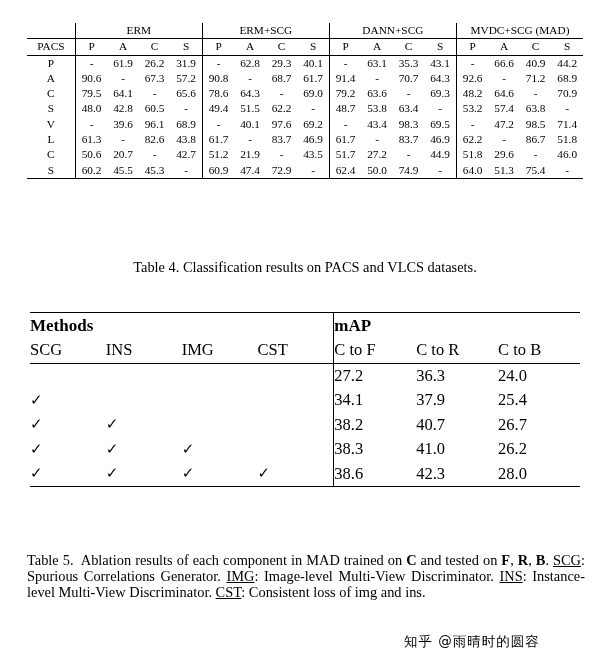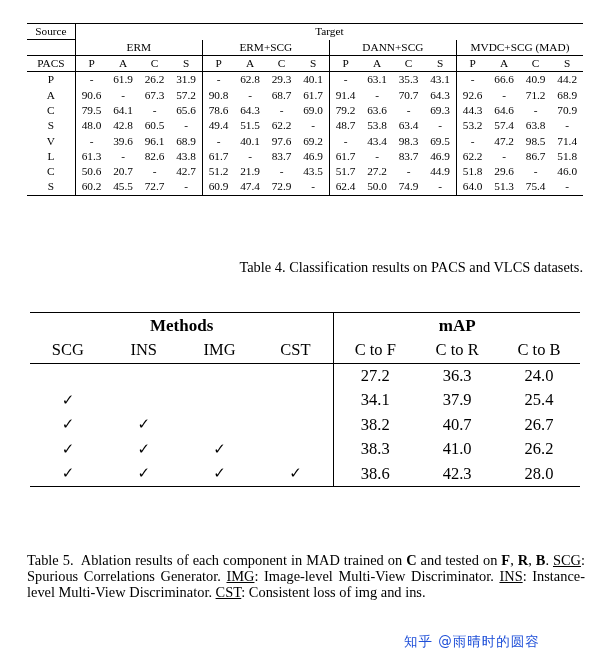--- a/index.html
+++ b/index.html
@@ -44,42 +44,42 @@
   .lab       { width: 47px; }
   .numcell   { width: 31px; }
   .bold      { font-weight: bold; margin-top: 8px; }
   .grouphdr  { font-size: 11.3px; }
 
   
   .caption {
     position: absolute;
     font-size: 14.4px;
     line-height: 19.5px;
-    text-align: right;
+    text-align: center;
     width: 556px;
     left: 27px;
   }
   #caption4 { top: 258px; }
 
   
   .t5-wrap {
     position: absolute;
     left: 30px;
     top: 312px;
     width: 550px;
   }
   table.t5 {
     border-collapse: collapse;
     width: 550px;
     font-size: 16.5px;
     line-height: 1.0;
   }
   table.t5 td, table.t5 th {
     padding: 4px 0 4px 0;
-    text-align: center;
+    text-align: left;
     font-weight: normal;
     vertical-align: middle;
     white-space: nowrap;
   }
   .t5 .rule-top  { border-top: 1.6px solid #000; }
   .t5 .rule-bot  { border-bottom: 1.6px solid #000; }
   .t5 .rule-thin { border-bottom: 1.0px solid #000; }
   .t5 .vline     { border-left: 1.1px solid #000; }
   .t5 .hgroup    { font-weight: bold; font-size: 17px; }
   .t5 .mcol      { width: 76px; }
@@ -100,36 +100,32 @@
   #caption5 b { font-weight: bold; }
   #caption5 u { text-decoration: underline; }
 
   
   .watermark {
     position: absolute;
     left: 404px;
     top: 633px;
     font-size: 13.5px;
     letter-spacing: 1px;
-    color: #1d4ed8;
+    color: #000000;
     white-space: nowrap;
     font-family: "DejaVu Sans", sans-serif;
     pointer-events: none;
   }
 </style>
 </head>
 <body>
 
 <div class="t4-wrap">
   <table class="t4">
     <tbody id="t4-body">
-        <tr>
-          <td class="lab rule-top rule-thin">Source</td>
-          <td class="rule-top vline" colspan="16">Target</td>
-        </tr>
         <tr>
           <td class="lab"></td>
           <td class="grouphdr rule-thin vline" colspan="4">ERM</td>
           <td class="grouphdr rule-thin vline" colspan="4">ERM+SCG</td>
           <td class="grouphdr rule-thin vline" colspan="4">DANN+SCG</td>
           <td class="grouphdr rule-thin vline" colspan="4">MVDC+SCG (MAD)</td>
         </tr>
         <tr>
           <td class="lab rule-top rule-thin">PACS</td>
           <td class="numcell rule-top rule-thin vline">P</td>
@@ -194,21 +190,21 @@
           <td class="numcell">-</td>
           <td class="numcell">65.6</td>
           <td class="numcell vline">78.6</td>
           <td class="numcell">64.3</td>
           <td class="numcell">-</td>
           <td class="numcell">69.0</td>
           <td class="numcell vline">79.2</td>
           <td class="numcell">63.6</td>
           <td class="numcell">-</td>
           <td class="numcell">69.3</td>
-          <td class="numcell vline bold">44.3</td>
+          <td class="numcell vline bold">48.2</td>
           <td class="numcell bold">64.6</td>
           <td class="numcell">-</td>
           <td class="numcell bold">70.9</td>
         </tr>
         <tr>
           <td class="lab">S</td>
           <td class="numcell vline">48.0</td>
           <td class="numcell">42.8</td>
           <td class="numcell">60.5</td>
           <td class="numcell">-</td>
@@ -279,21 +275,21 @@
           <td class="numcell">44.9</td>
           <td class="numcell vline bold">51.8</td>
           <td class="numcell bold">29.6</td>
           <td class="numcell">-</td>
           <td class="numcell bold">46.0</td>
         </tr>
         <tr>
           <td class="lab rule-bot">S</td>
           <td class="numcell vline rule-bot">60.2</td>
           <td class="numcell rule-bot">45.5</td>
-          <td class="numcell rule-bot">72.7</td>
+          <td class="numcell rule-bot">45.3</td>
           <td class="numcell rule-bot">-</td>
           <td class="numcell vline rule-bot">60.9</td>
           <td class="numcell rule-bot">47.4</td>
           <td class="numcell rule-bot">72.9</td>
           <td class="numcell rule-bot">-</td>
           <td class="numcell vline rule-bot">62.4</td>
           <td class="numcell rule-bot">50.0</td>
           <td class="numcell rule-bot">74.9</td>
           <td class="numcell rule-bot">-</td>
           <td class="numcell vline rule-bot bold">64.0</td>

